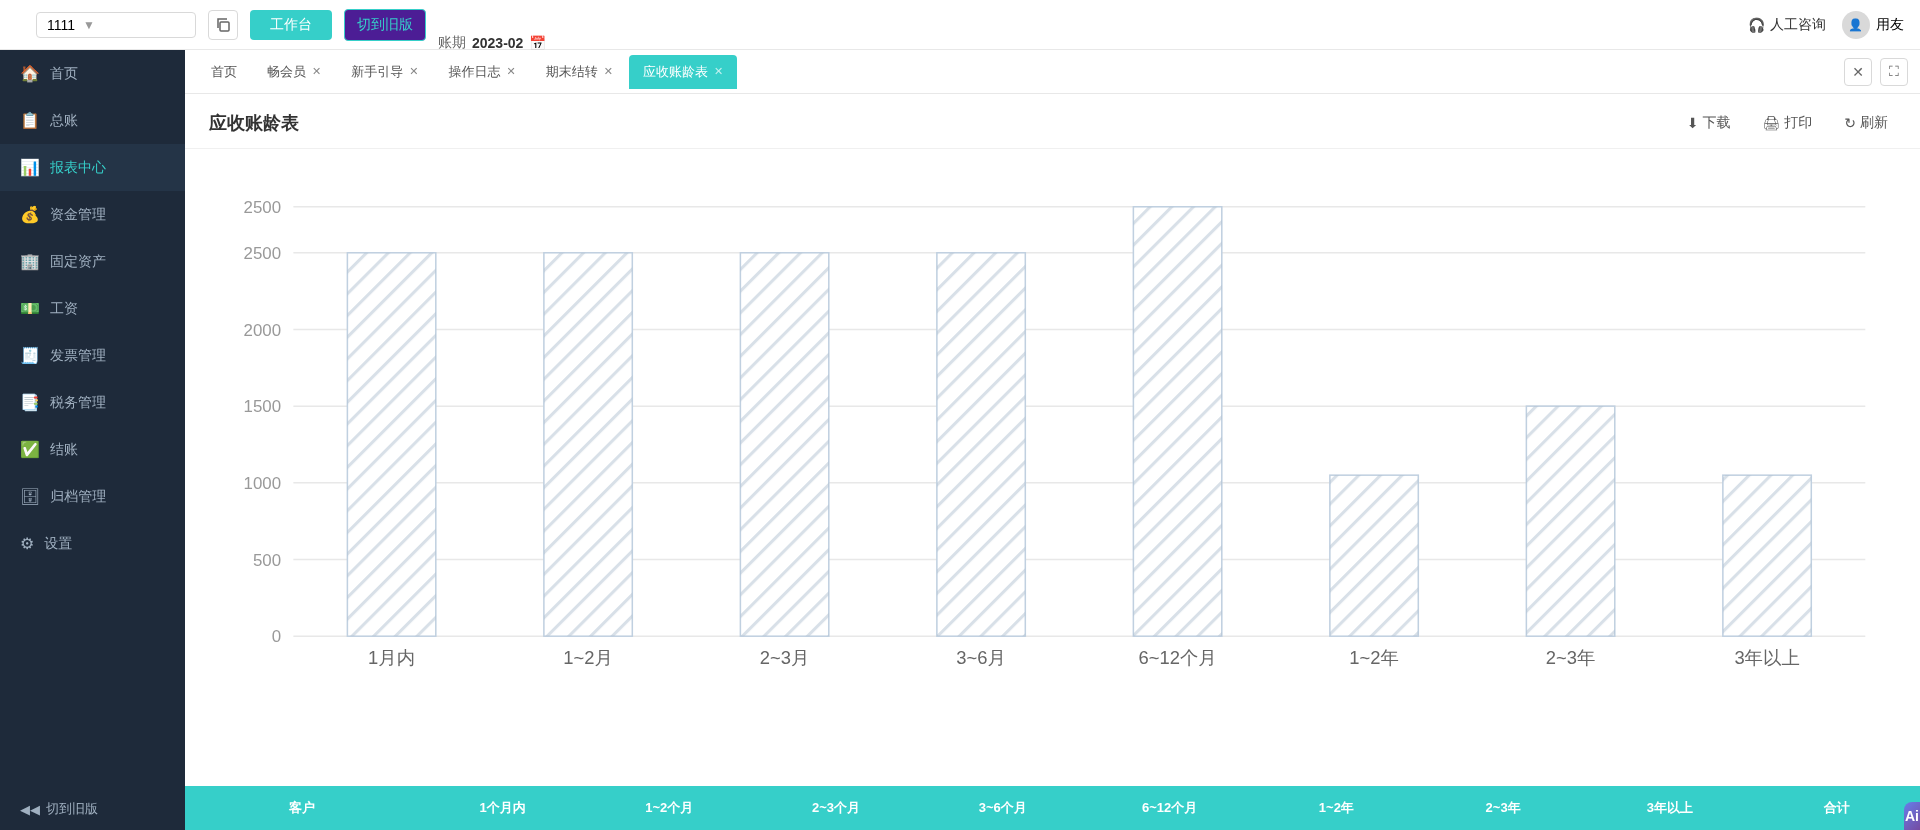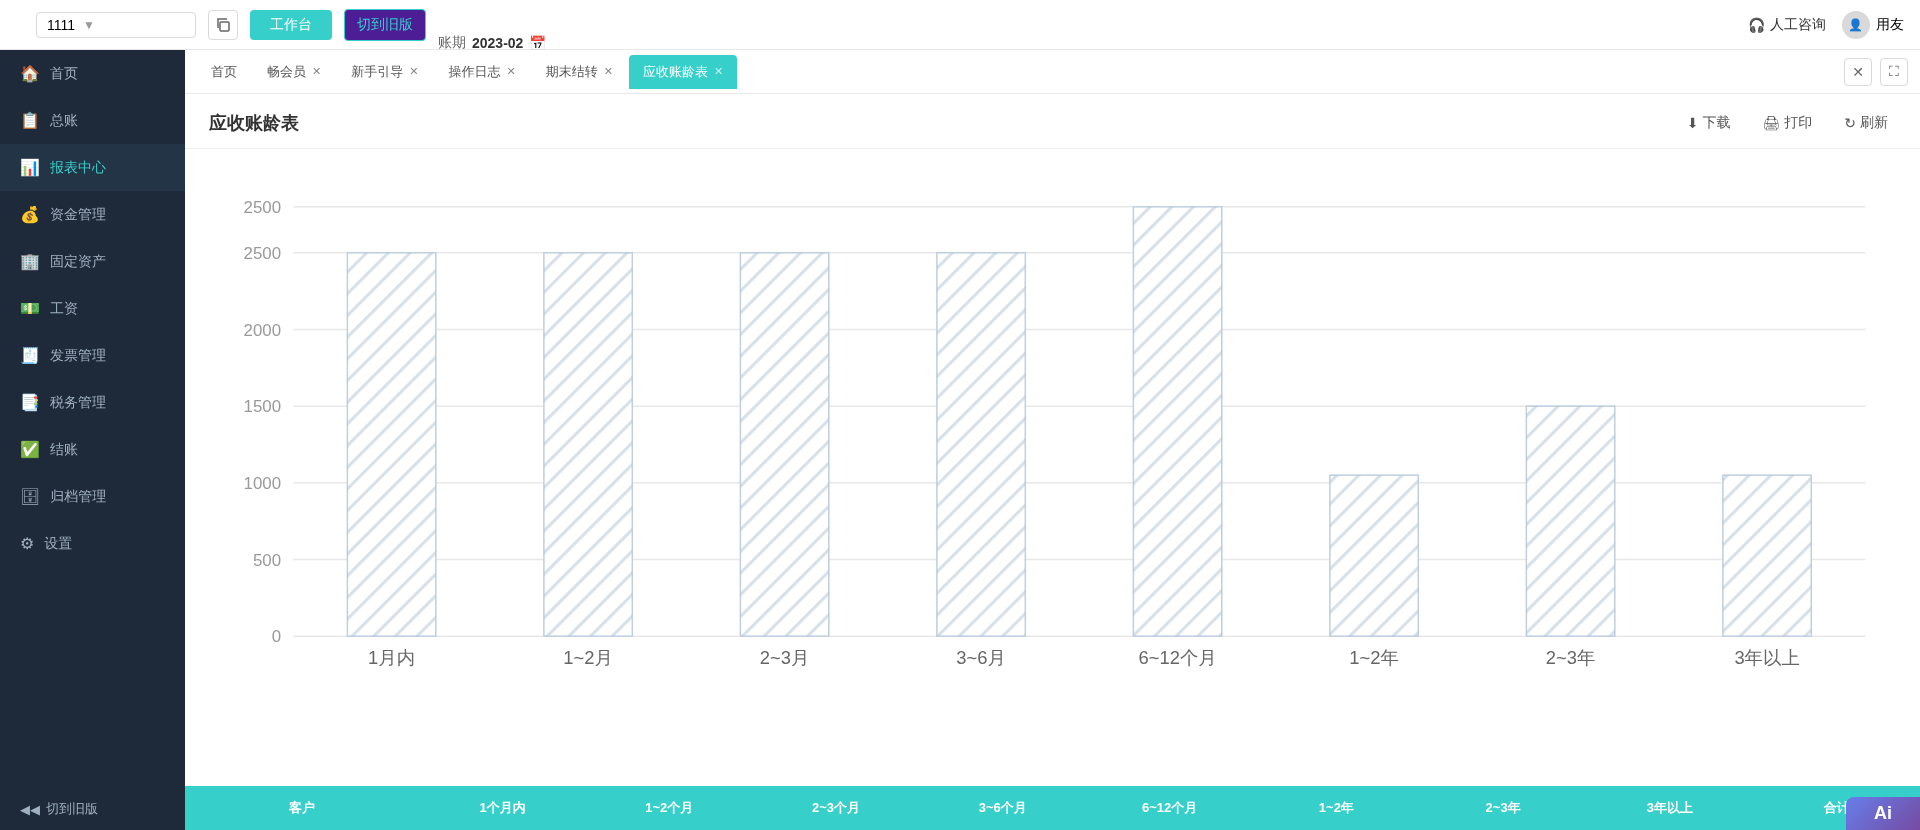--- a/index.html
+++ b/index.html
@@ -278,22 +278,22 @@
     }
     .table-header-cell.customer { flex: 1.5; }
 
     
     .ai-badge {
       position: fixed;
       bottom: 0;
       right: 0;
       background: linear-gradient(135deg, #667eea 0%, #764ba2 100%);
       color: white;
-      padding: 6px 28px;
-      font-size: 18px;
+      padding: 6px 1px;
+      font-size: 14px;
       font-weight: bold;
       border-radius: 8px 0 0 0;
     }
   </style>
 </head>
 <body>
 
 <div class="top-header">
 
   <div class="header-center">

